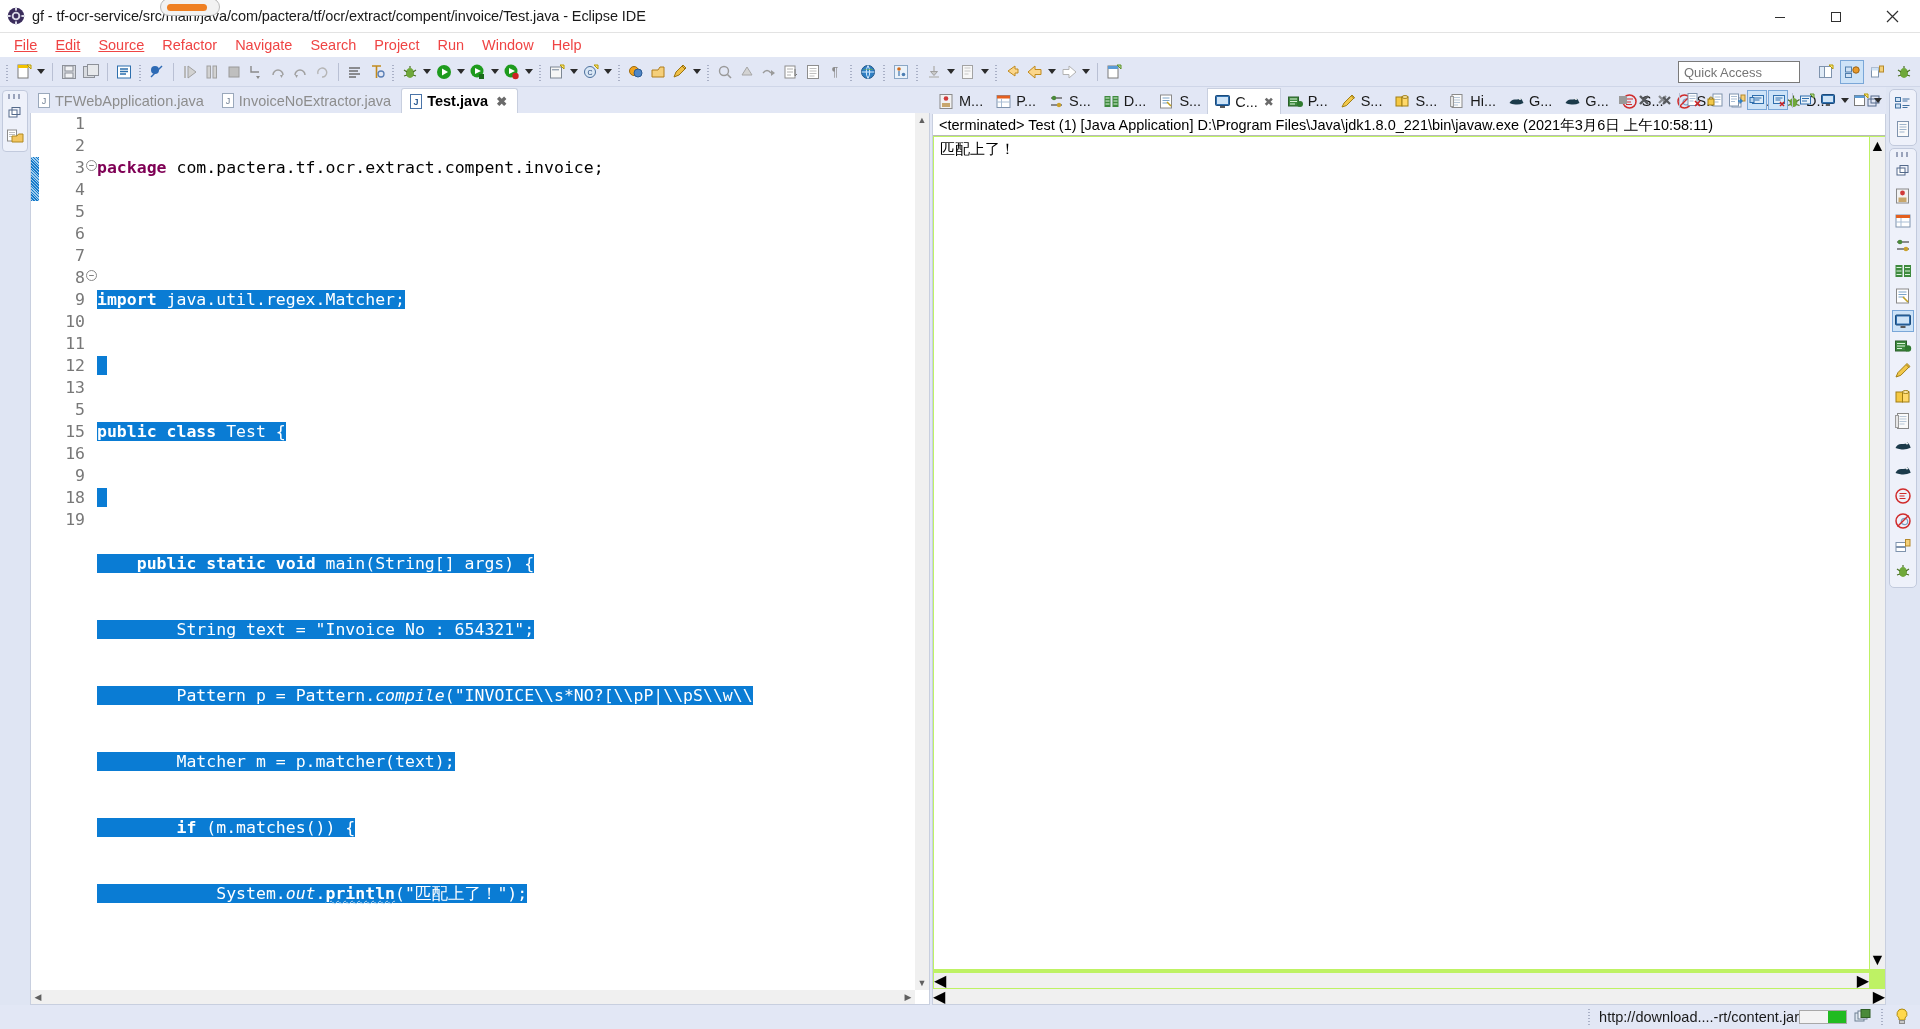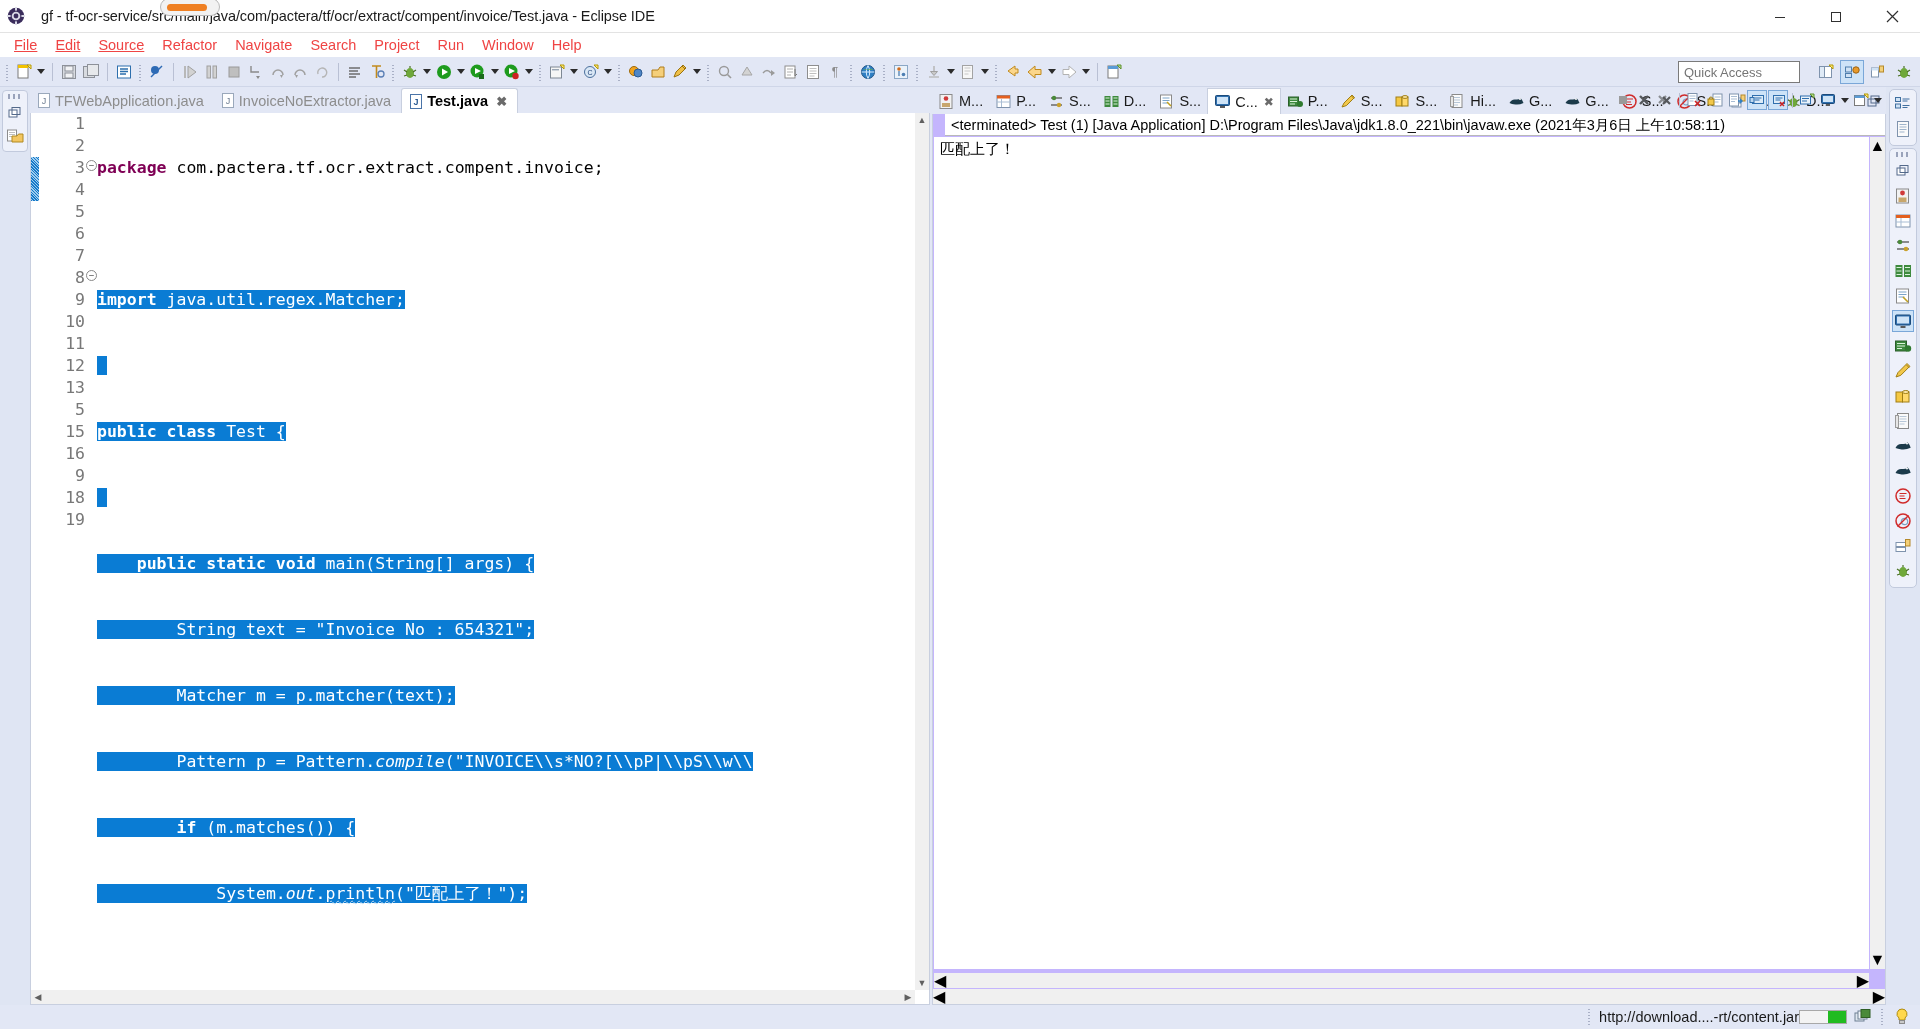--- a/index.html
+++ b/index.html
@@ -12,21 +12,20 @@
     -webkit-font-smoothing: antialiased;
   }
 
   
   #titlebar {
     height: 33px; width: 100%;
     background: #ffffff;
     display: flex; align-items: center;
     position: relative;
     border-bottom: 1px solid #e3e3e3;
-    gap: 9px;
   }
   #app-icon {
     width: 18px; height: 18px; margin-left: 7px; margin-right: 7px;
     flex: 0 0 auto;
   }
   #title-text {
     font-size: 14.5px; color: #1b1b1b; white-space: nowrap;
     letter-spacing: -0.1px;
   }
   #win-controls { position: absolute; right: 0; top: 0; height: 33px; display: flex; }
@@ -157,21 +156,21 @@
     flex: 1; position: relative; padding-left: 8px; white-space: pre;
     color: #000; overflow: hidden;
   }
   #code .line { height: 22px; }
   .sel { background: #0a7cd4; color: #ffffff; }
   .kw { color: #7f0055; font-weight: bold; }
   .kw-sel { color: #ffffff; font-weight: bold; }
   .str-sel { color: #ffffff; }
   .ital { font-style: italic; }
   .spell { text-decoration: underline; text-decoration-style: wavy;
-           text-decoration-color: #bcd9f0; text-decoration-thickness: 1px; }
+           text-decoration-color: #bcd9f0; text-decoration-thickness: 1px; font-weight: bold; }
 
   .hscroll {
     position: absolute; left: 0; right: 14px; bottom: 0; height: 14px;
     background: #f0f0f0; display: flex; align-items: center; justify-content: space-between;
   }
   .hscroll .arw, .vscroll .arw { width: 14px; height: 14px; display: flex; align-items:center; justify-content:center;
     color: #606060; font-size: 9px; }
   .vscroll {
     position: absolute; right: 0; top: 0; bottom: 14px; width: 14px;
     background: #f0f0f0; display: flex; flex-direction: column; justify-content: space-between; align-items:center;
@@ -188,23 +187,22 @@
   }
   .ctab {
     height: 26px; display: flex; align-items: center; gap: 4px;
     padding: 0 6px; font-size: 14.5px; color: #1a1a1a; white-space: nowrap;
   }
   .ctab.active { background: #ffffff; border: 1px solid #c8cfdf; border-bottom: none; font-weight: normal; }
   .ctab .x { color: #6a6a6a; font-size: 12px; margin-left: 2px; }
   #ctab-min { position: absolute; right: 4px; bottom: 5px; width: 16px; height: 16px; }
 
   #console-body {
-    flex: 1; background: #c4b5fd; border: 1px solid #c8cfdf; border-top: none;
+    flex: 1; background: #bef264; border: 1px solid #c8cfdf; border-top: none;
     position: relative;
-    padding-left: 12px;
   }
   #console-toolbar {
     position: absolute; right: 2px; top: -26px; height: 24px;
     display: flex; align-items: center; gap: 1px;
   }
   .ct-btn { width: 20px; height: 20px; display: flex; align-items:center; justify-content:center; }
   .ct-btn.on { background: #cde3f8; border: 1px solid #7aa7d8; }
   .ct-sep { width: 1px; height: 15px; background: #b9c0d4; margin: 0 3px; }
   .ct-arrow { width: 11px; height: 20px; display:flex; align-items:center; justify-content:center; }
   .ct-arrow::after { content: ""; border-left: 4px solid transparent; border-right: 4px solid transparent;
@@ -661,22 +659,22 @@
         </div>
         <div id="code">
           <div class="line"><span class="kw">package</span> com.pactera.tf.ocr.extract.compent.invoice;</div>
           <div class="line"></div>
           <div class="line"><span class="sel"><span class="kw-sel">import</span> java.util.regex.Matcher;</span></div>
           <div class="line"><span class="sel">&nbsp;</span></div>
           <div class="line"><span class="sel"><span class="kw-sel">public class</span> Test {</span></div>
           <div class="line"><span class="sel">&nbsp;</span></div>
           <div class="line"><span class="sel">    <span class="kw-sel">public static void</span> main(String[] args) {</span></div>
           <div class="line"><span class="sel">        String text = <span class="str-sel">"Invoice No : 654321"</span>;</span></div>
+          <div class="line"><span class="sel">        Pattern p = Pattern.<span class="ital">compile</span>(<span class="str-sel">"INVOICE\\s*NO?[\\pP|\\pS\\w\\</span></span></div>
           <div class="line"><span class="sel">        Matcher m = p.matcher(text);</span></div>
-          <div class="line"><span class="sel">        Pattern p = Pattern.<span class="ital">compile</span>(<span class="str-sel">"INVOICE\\s*NO?[\\pP|\\pS\\w\\</span></span></div>
           <div class="line"><span class="sel">        <span class="kw-sel">if</span> (m.matches()) {</span></div>
           <div class="line"><span class="sel">            System.<span class="ital">out</span>.<span class="spell">println</span>(<span class="str-sel">"匹配上了！"</span>);</span></div>
           
           
           
           
           
           
         </div>
       </div>

